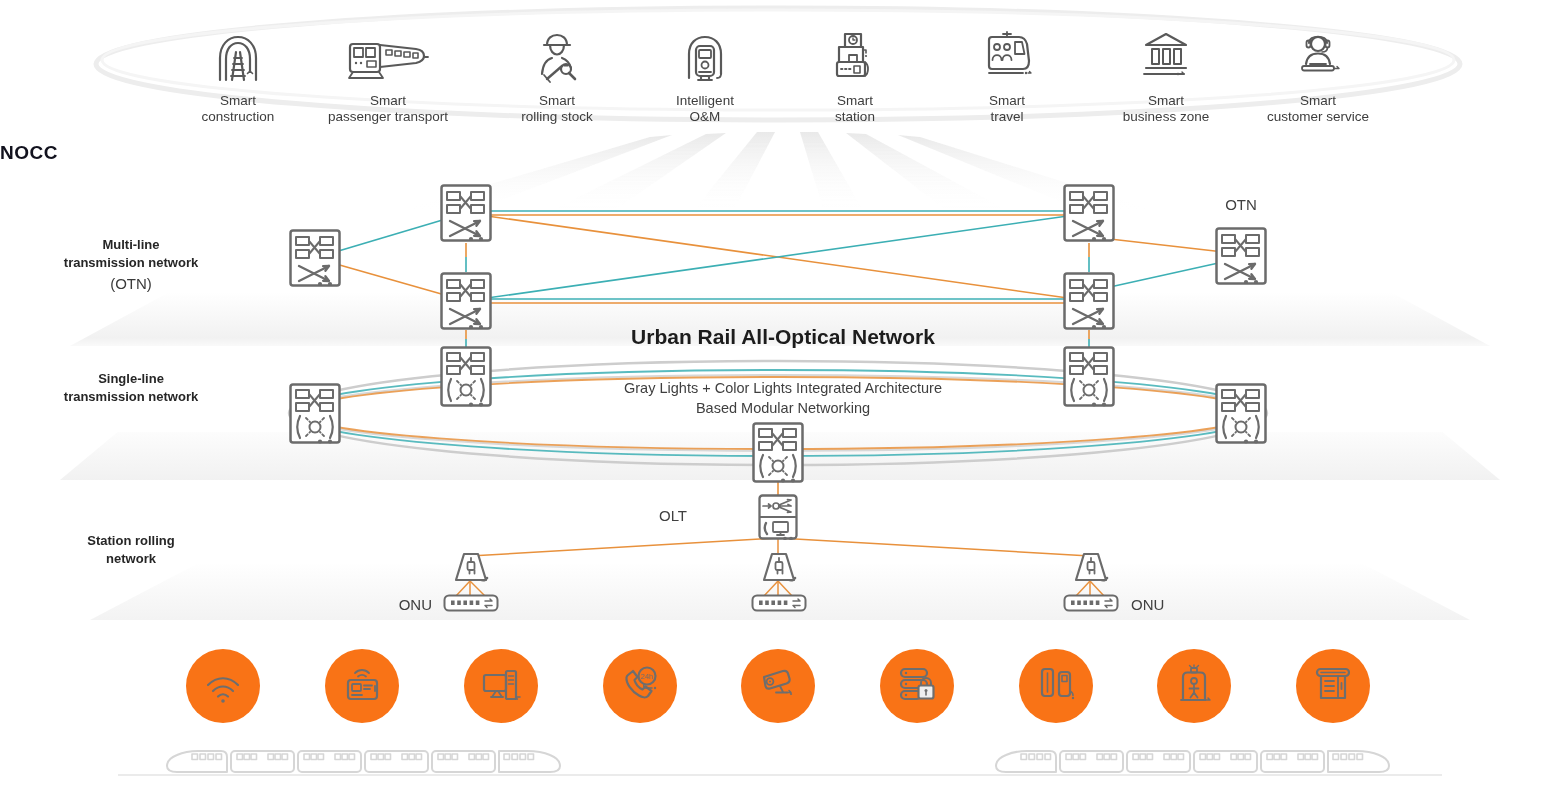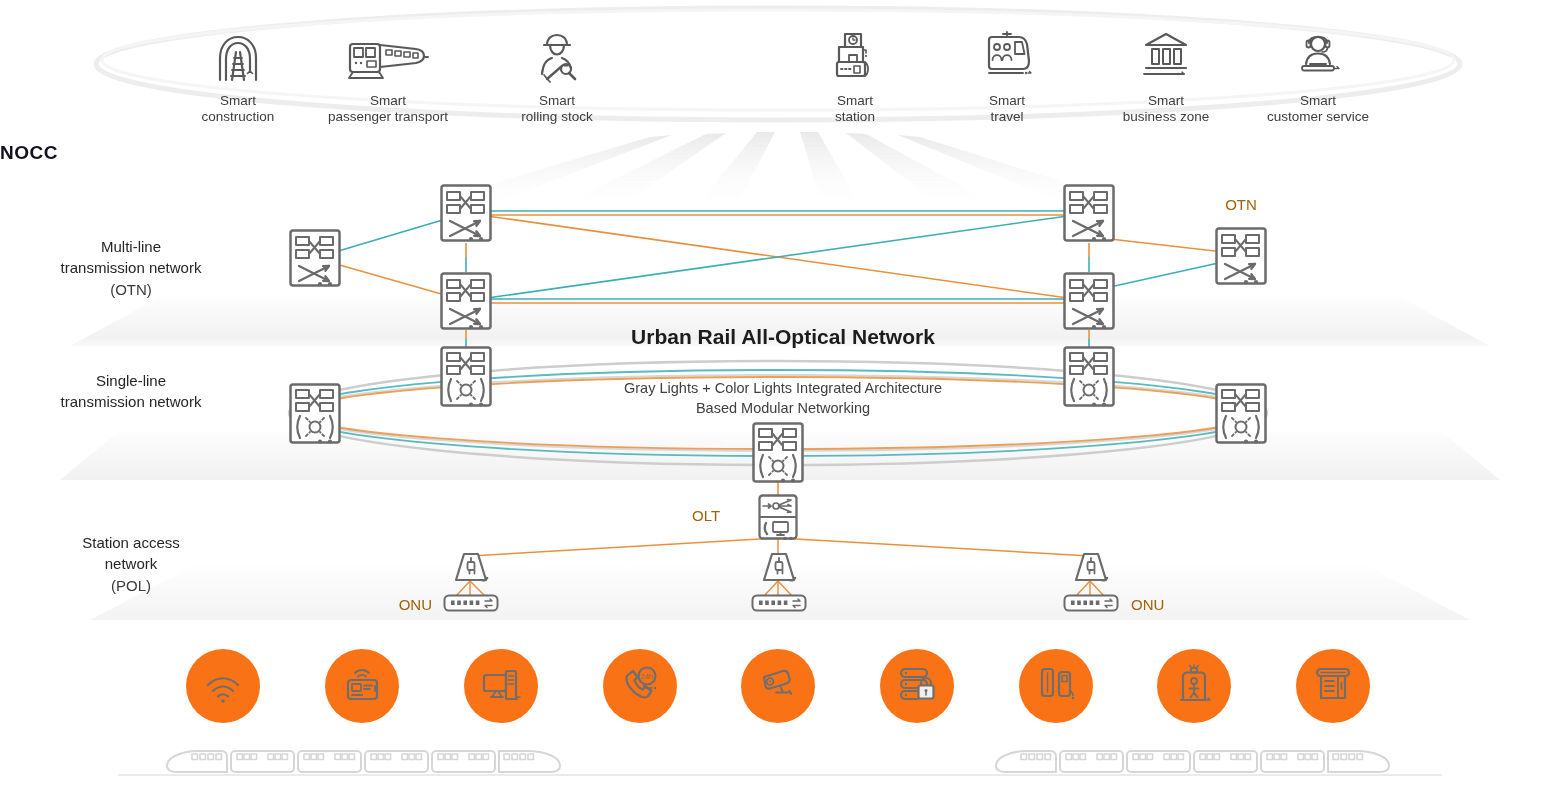--- a/index.html
+++ b/index.html
@@ -9,26 +9,26 @@
   .band{position:absolute;z-index:1;}
   .overlay{position:absolute;left:0;top:0;z-index:2;}
   .node{position:absolute;z-index:3;line-height:0;}
   .txt{position:absolute;z-index:4;}
   
   .svc{position:absolute;top:26px;width:160px;display:flex;flex-direction:column;align-items:center;gap:7px;z-index:3;}
   .svc-icon{height:60px;display:flex;align-items:flex-end;justify-content:center;line-height:0;}
   .svc-label{font-size:13.5px;color:#3d3d3d;text-align:center;white-space:pre-line;line-height:1.22;}
   
   .layer-label{position:absolute;left:16px;width:230px;text-align:center;z-index:4;}
-  .layer-name{font-size:15px;font-weight:normal;color:#262626;white-space:pre-line;line-height:1.42;}
+  .layer-name{font-size:13px;font-weight:bold;color:#262626;white-space:pre-line;line-height:1.42;}
   .layer-tag{font-size:15px;color:#3a3a3a;line-height:1.42;}
   .nocc{left:0;top:142px;width:1556px;text-align:left;font-size:19px;font-weight:bold;color:#12121e;letter-spacing:.5px;}
   .net-title{left:0;top:325px;width:1566px;text-align:center;font-size:21px;font-weight:bold;color:#1c1c1c;}
   .net-sub{left:0;top:378px;width:1566px;text-align:center;font-size:14.5px;color:#3f3f3f;white-space:pre-line;line-height:1.38;}
-  .small-tag{font-size:15px;color:#a16207;}
+  .small-tag{font-size:15px;color:#404040;}
   
   .circle{position:absolute;top:649px;width:74px;height:74px;border-radius:50%;background:#f97316;
           display:flex;align-items:center;justify-content:center;z-index:3;line-height:0;}
   .groundline{position:absolute;left:118px;top:774px;width:1324px;height:2px;background:#ebebeb;z-index:1;}
 </style>
 </head>
 <body>
 
 <div id="canvas">
 
@@ -265,20 +265,39 @@
         <path d="M40,43 L46,49" stroke-width="2.6"></path>
         <path d="M18,49 L33,36" stroke-width="2.4"></path>
         <path d="M15,45 L21,52" stroke-width="1.8"></path>
       </g>
         </svg>
     </div>
     <div class="svc-label">Smart
 rolling stock</div>
   </div>
 
+  <div class="svc" style="left:625px">
+    <div class="svc-icon">
+      <svg width="56" height="56" viewBox="0 0 56 56">
+          <g stroke="#595959" fill="none" stroke-width="2.2" stroke-linecap="round" stroke-linejoin="round">
+        <path d="M12,48 V24 C12,13 19,7 28,7 C37,7 44,13 44,24 V44"></path>
+        <path d="M44,44 q0,4 -4,4" stroke-width="1.8"></path>
+        <rect x="19" y="16" width="18" height="30" rx="4"></rect>
+        <rect x="22" y="20" width="12" height="8" rx="1" stroke-width="1.8"></rect>
+        <circle cx="28" cy="35" r="3.5" stroke-width="1.8"></circle>
+        <path d="M22,42 H34" stroke-width="1.8"></path>
+        <path d="M21,50 H35" stroke-width="1.8"></path>
+        <circle cx="24" cy="48" r="1.2" fill="#595959" stroke="none"></circle>
+            <circle cx="32" cy="48" r="1.2" fill="#595959" stroke="none"></circle>
+      </g>
+        </svg>
+    </div>
+    <div class="svc-label">Intelligent
+O&amp;M</div>
+  </div>
 
   <div class="svc" style="left:775px">
     <div class="svc-icon">
       <svg width="56" height="56" viewBox="0 0 56 56">
           <g stroke="#595959" fill="none" stroke-width="2.2" stroke-linecap="round" stroke-linejoin="round">
         <rect x="18" y="4" width="16" height="13"></rect>
         <circle cx="26" cy="10" r="4" stroke-width="1.8"></circle>
             <path d="M26,8 v2 h2" stroke-width="1.4"></path>
         <rect x="12" y="17" width="24" height="15"></rect>
         <path d="M22,32 V25 H30 V32" stroke-width="1.8"></path>
@@ -360,31 +379,30 @@
   <div class="layer-label" style="top:236px">
     <div class="layer-name">Multi-line
 transmission network</div>
     <div class="layer-tag">(OTN)</div>
   </div>
   <div class="layer-label" style="top:370px">
     <div class="layer-name">Single-line
 transmission network</div>
   </div>
   <div class="layer-label" style="top:532px">
-    <div class="layer-name">Station access
+    <div class="layer-name">Station rolling
 network</div>
-    <div class="layer-tag">(POL)</div>
   </div>
 
   <div class="txt net-title">Urban Rail All-Optical Network</div>
   <div class="txt net-sub">Gray Lights + Color Lights Integrated Architecture
 Based Modular Networking</div>
 
   <div class="txt small-tag" style="left:1209px;top:196px;width:64px;text-align:center">OTN</div>
-  <div class="txt small-tag" style="left:692px;top:507px;width:78px;text-align:left">OLT</div>
+  <div class="txt small-tag" style="left:634px;top:507px;width:78px;text-align:center">OLT</div>
   <div class="txt small-tag" style="left:360px;top:596px;width:72px;text-align:right">ONU</div>
   <div class="txt small-tag" style="left:1131px;top:596px;width:72px">ONU</div>
 
   <div class="node" style="left:289px;top:229px"><svg width="52" height="58" viewBox="0 0 52 58">
         <use href="#ic-otn"></use>
       </svg></div>
   <div class="node" style="left:440px;top:184px"><svg width="52" height="58" viewBox="0 0 52 58">
         <use href="#ic-otn"></use>
       </svg></div>
   <div class="node" style="left:440px;top:272px"><svg width="52" height="58" viewBox="0 0 52 58">

